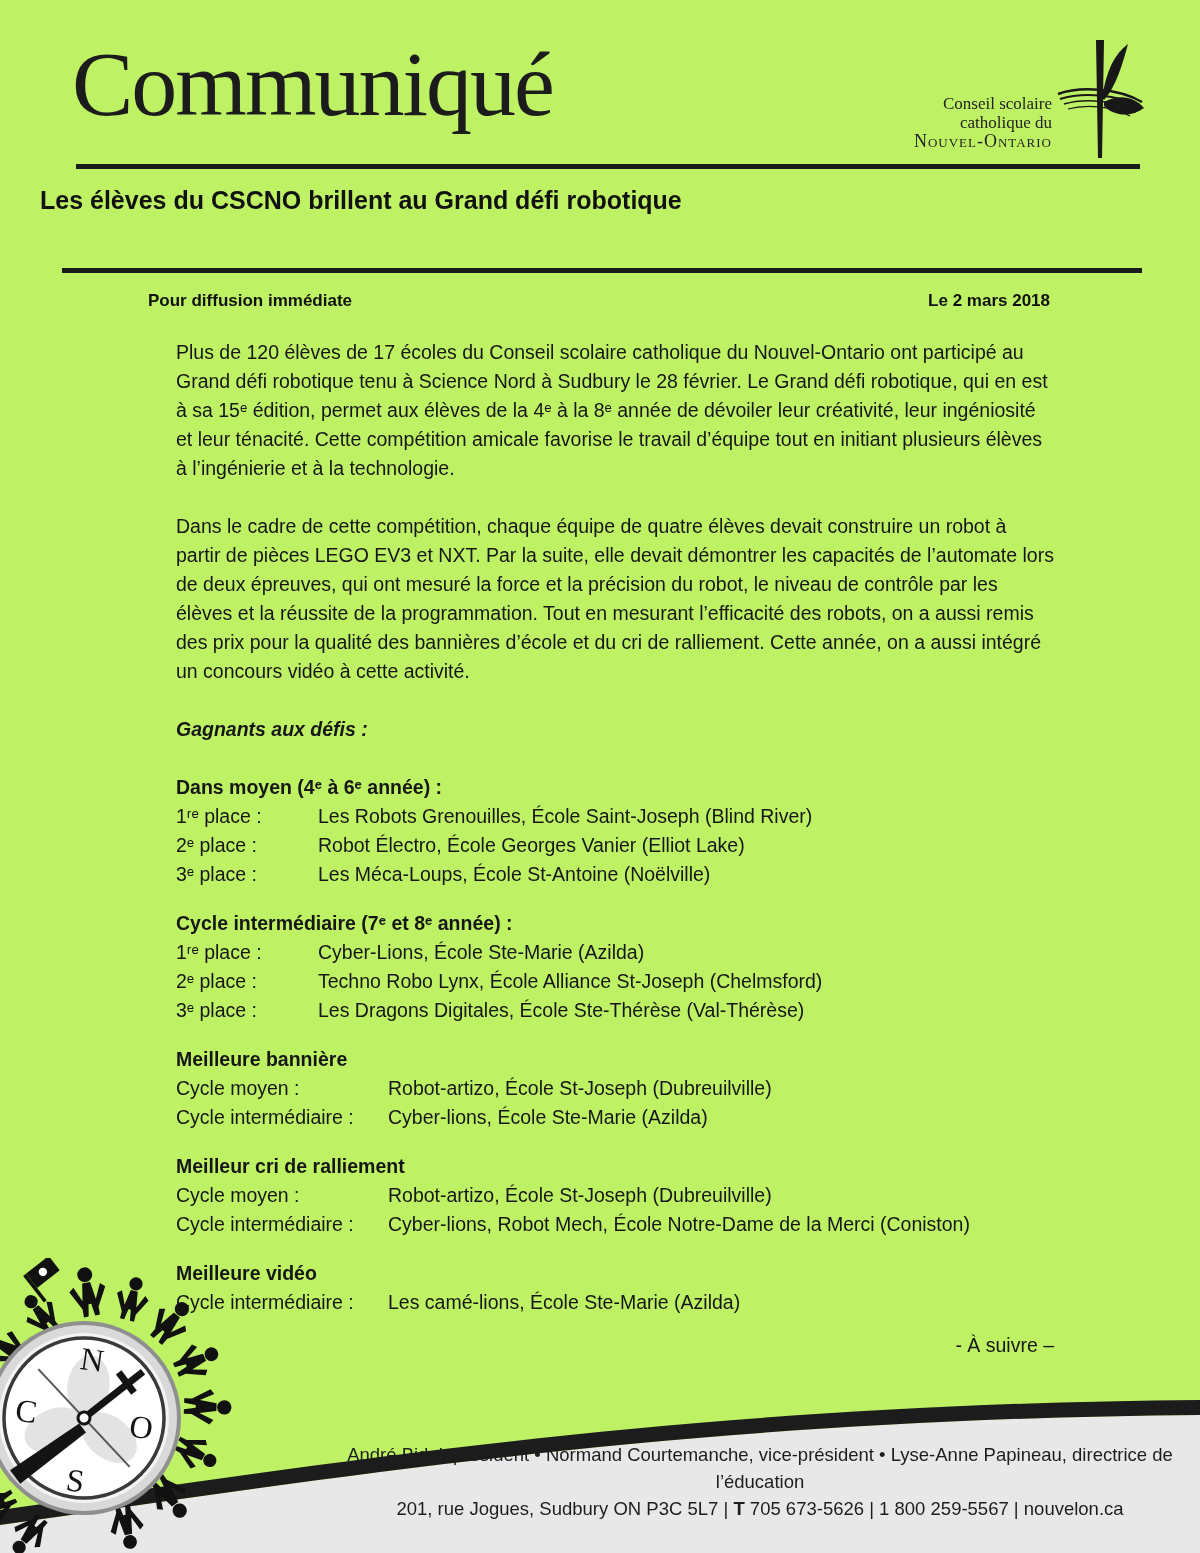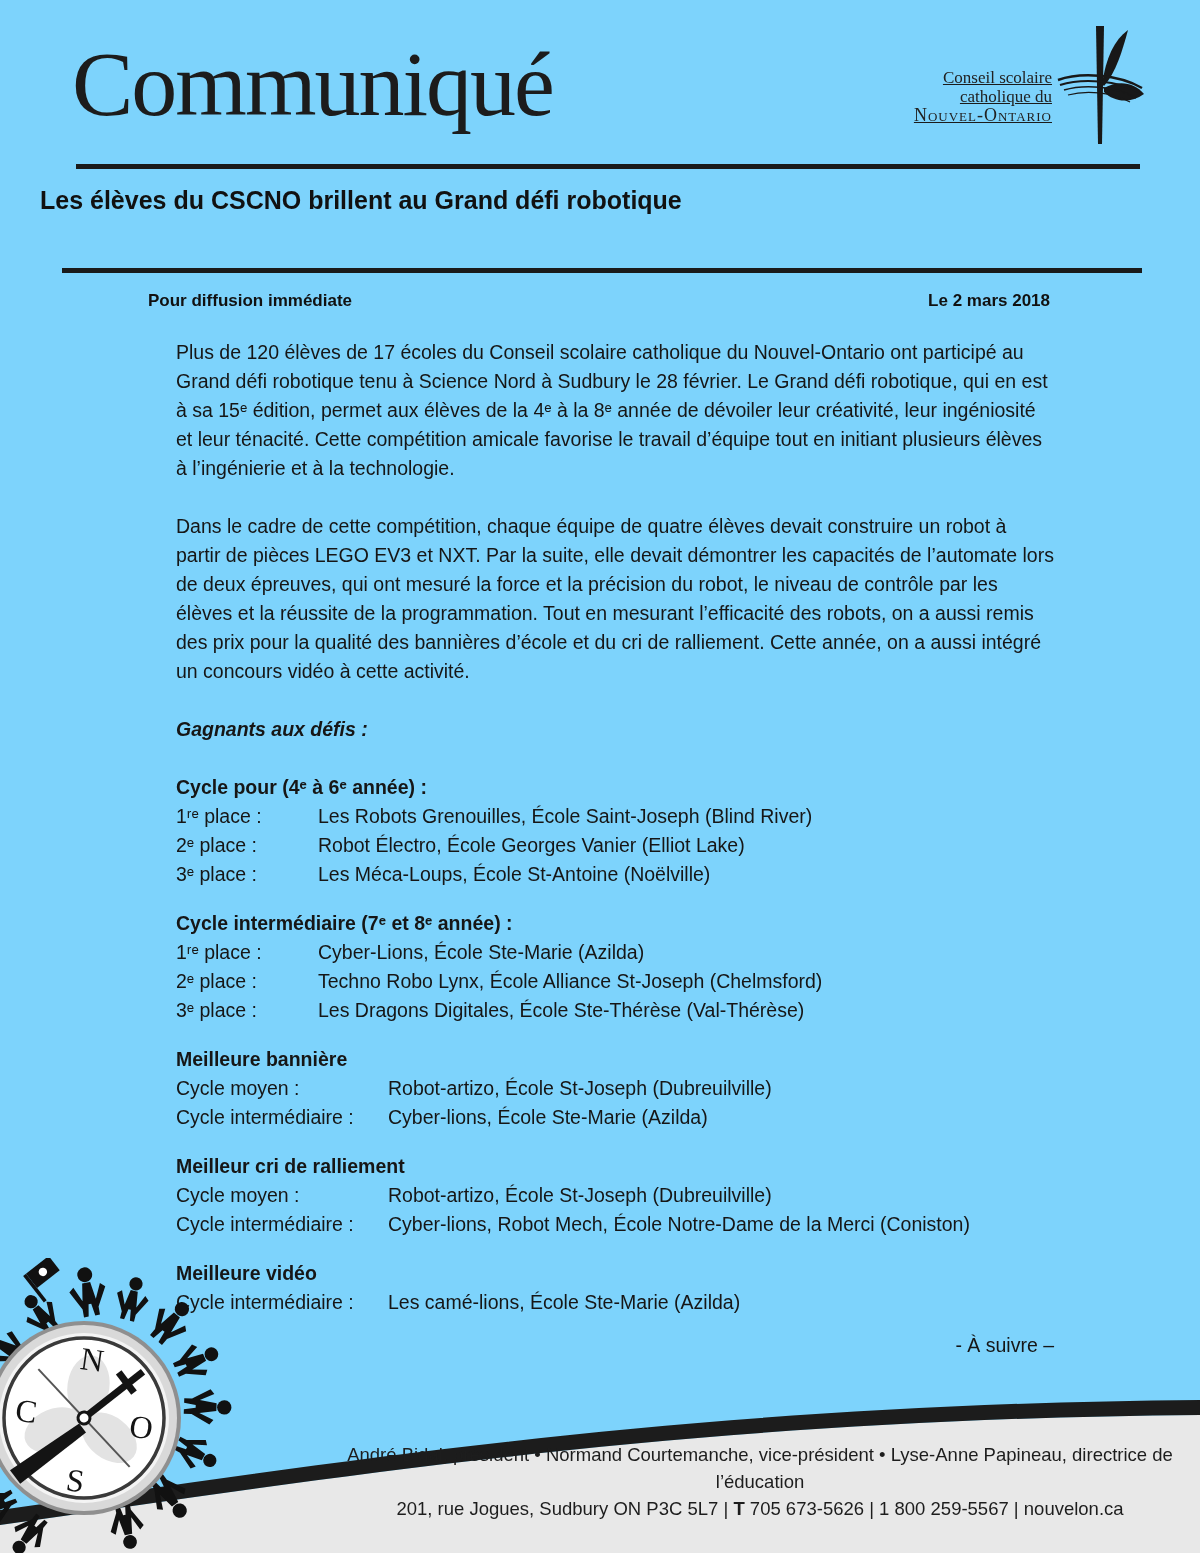--- a/index.html
+++ b/index.html
@@ -1,25 +1,25 @@
 <!DOCTYPE html>
 <html><head>
 <meta charset="utf-8">
 <style>
   html,body{margin:0;padding:0;}
   body{background:#ffffff;font-family:"Liberation Sans",sans-serif;color:#1b1b1b;}
-  .page{position:relative;width:1200px;height:1553px;background:#7dd3fc;overflow:hidden;margin:0 auto;}
+  .page{position:relative;width:1200px;height:1553px;background:#bef264;overflow:hidden;margin:0 auto;}
 
   
   .masthead-title{
     position:absolute;top:38px;left:72px;
     font-family:"Liberation Serif","DejaVu Serif",serif;
     font-size:92px;line-height:1;letter-spacing:-2px;color:#1c1c1c;
   }
-  .logo{position:absolute;top:22px;right:52px;display:flex;align-items:flex-start;text-decoration:underline;}
+  .logo{position:absolute;top:36px;right:52px;display:flex;align-items:center;}
   .logo-text{margin-top:46px;text-align:right;font-family:"Liberation Serif","DejaVu Serif",serif;color:#222;}
   .logo-line{font-size:17px;line-height:19px;}
   .logo-line.board{font-size:18px;letter-spacing:1px;font-variant:small-caps;}
   .rule{position:absolute;background:#1a1a1a;height:5px;}
   .rule-1{top:164px;left:76px;right:60px;}
   .rule-2{top:268px;left:62px;right:58px;}
 
   .headline{
     position:absolute;top:186px;left:0;width:100%;text-align:left;
     font-size:25px;font-weight:bold;color:#111;padding-left:40px;
@@ -88,21 +88,21 @@
     <span>Le 2 mars 2018</span>
   </div>
 
   <div class="content">
     <p>Plus de 120 élèves de 17 écoles du Conseil scolaire catholique du Nouvel-Ontario ont participé au Grand défi robotique tenu à Science Nord à Sudbury le 28 février. Le Grand défi robotique, qui en est à sa 15ᵉ édition, permet aux élèves de la 4ᵉ à la 8ᵉ année de dévoiler leur créativité, leur ingéniosité et leur ténacité. Cette compétition amicale favorise le travail d’équipe tout en initiant plusieurs élèves à l’ingénierie et à la technologie.</p>
     <p>Dans le cadre de cette compétition, chaque équipe de quatre élèves devait construire un robot à partir de pièces LEGO EV3 et NXT. Par la suite, elle devait démontrer les capacités de l’automate lors de deux épreuves, qui ont mesuré la force et la précision du robot, le niveau de contrôle par les élèves et la réussite de la programmation. Tout en mesurant l’efficacité des robots, on a aussi remis des prix pour la qualité des bannières d’école et du cri de ralliement. Cette année, on a aussi intégré un concours vidéo à cette activité.</p>
 
     <div class="winners-heading">Gagnants aux défis :</div>
 
     <div class="section">
-      <div class="section-heading">Cycle pour (4ᵉ à 6ᵉ année) :</div>
+      <div class="section-heading">Dans moyen (4ᵉ à 6ᵉ année) :</div>
       <div class="award-row">
         <span class="award-label">1ʳᵉ place :</span>
         <span class="award-value">Les Robots Grenouilles, École Saint-Joseph (Blind River)</span>
       </div>
       <div class="award-row">
         <span class="award-label">2ᵉ place :</span>
         <span class="award-value">Robot Électro, École Georges Vanier (Elliot Lake)</span>
       </div>
       <div class="award-row">
         <span class="award-label">3ᵉ place :</span>

